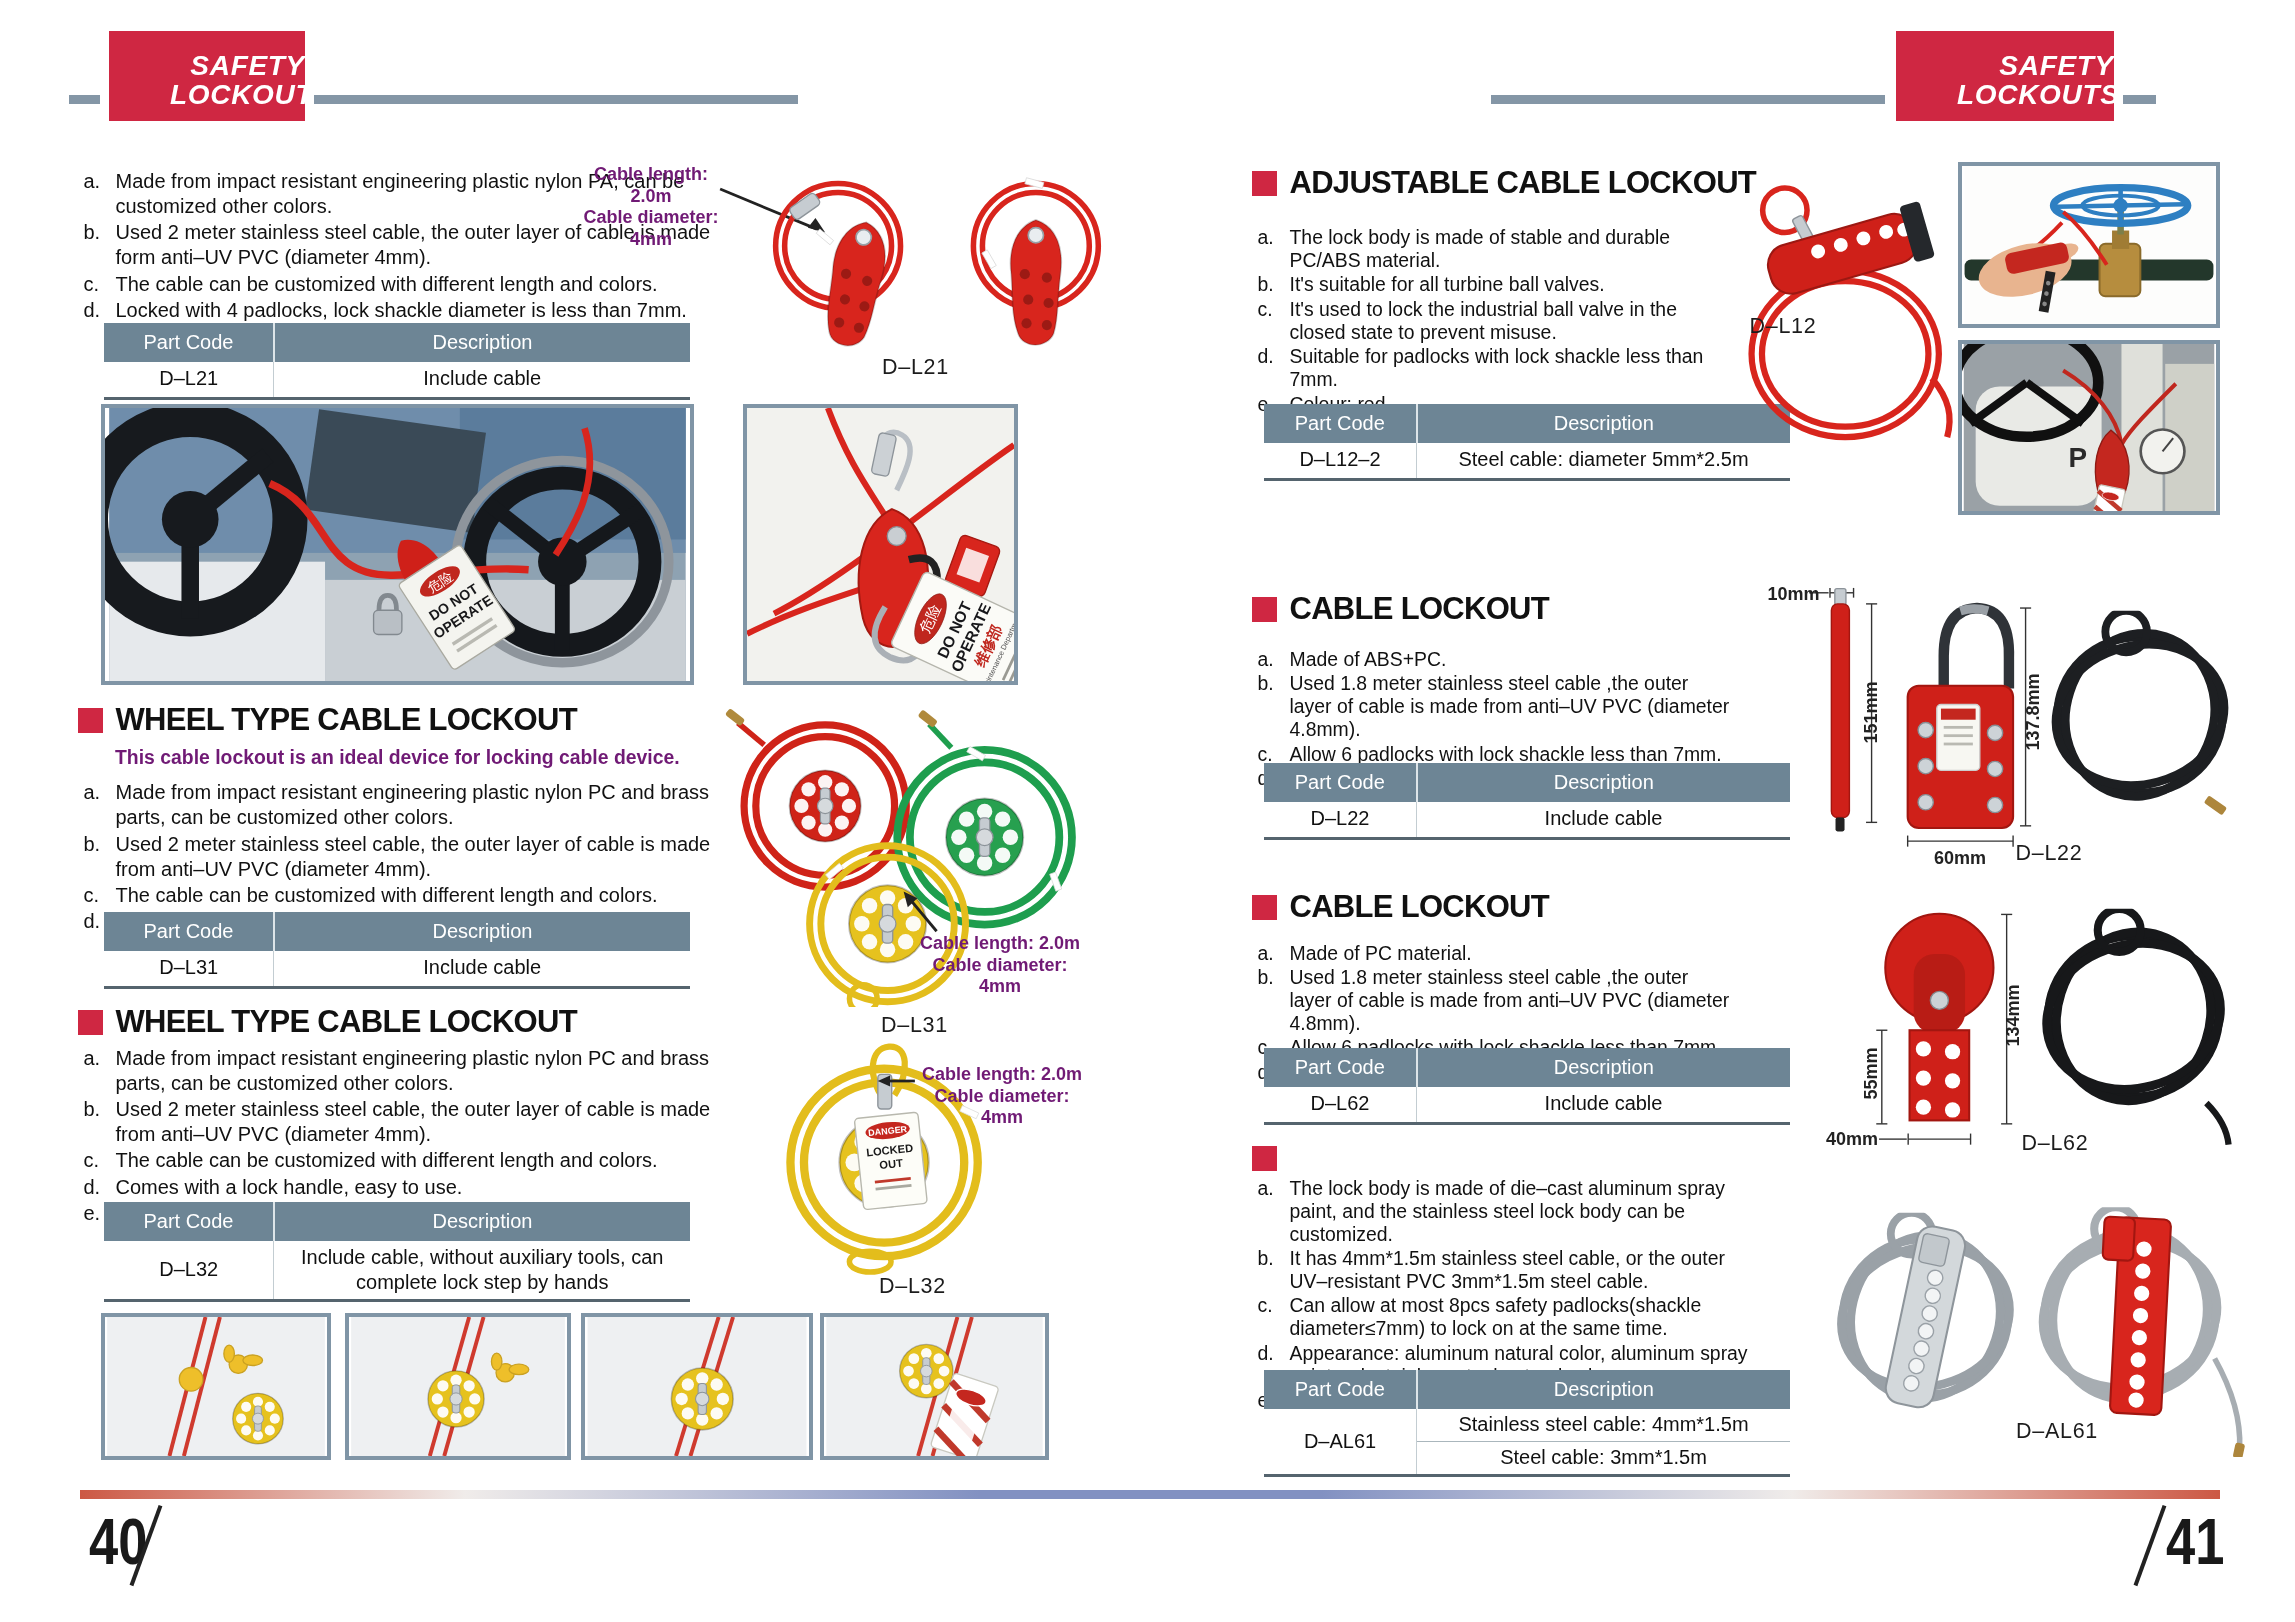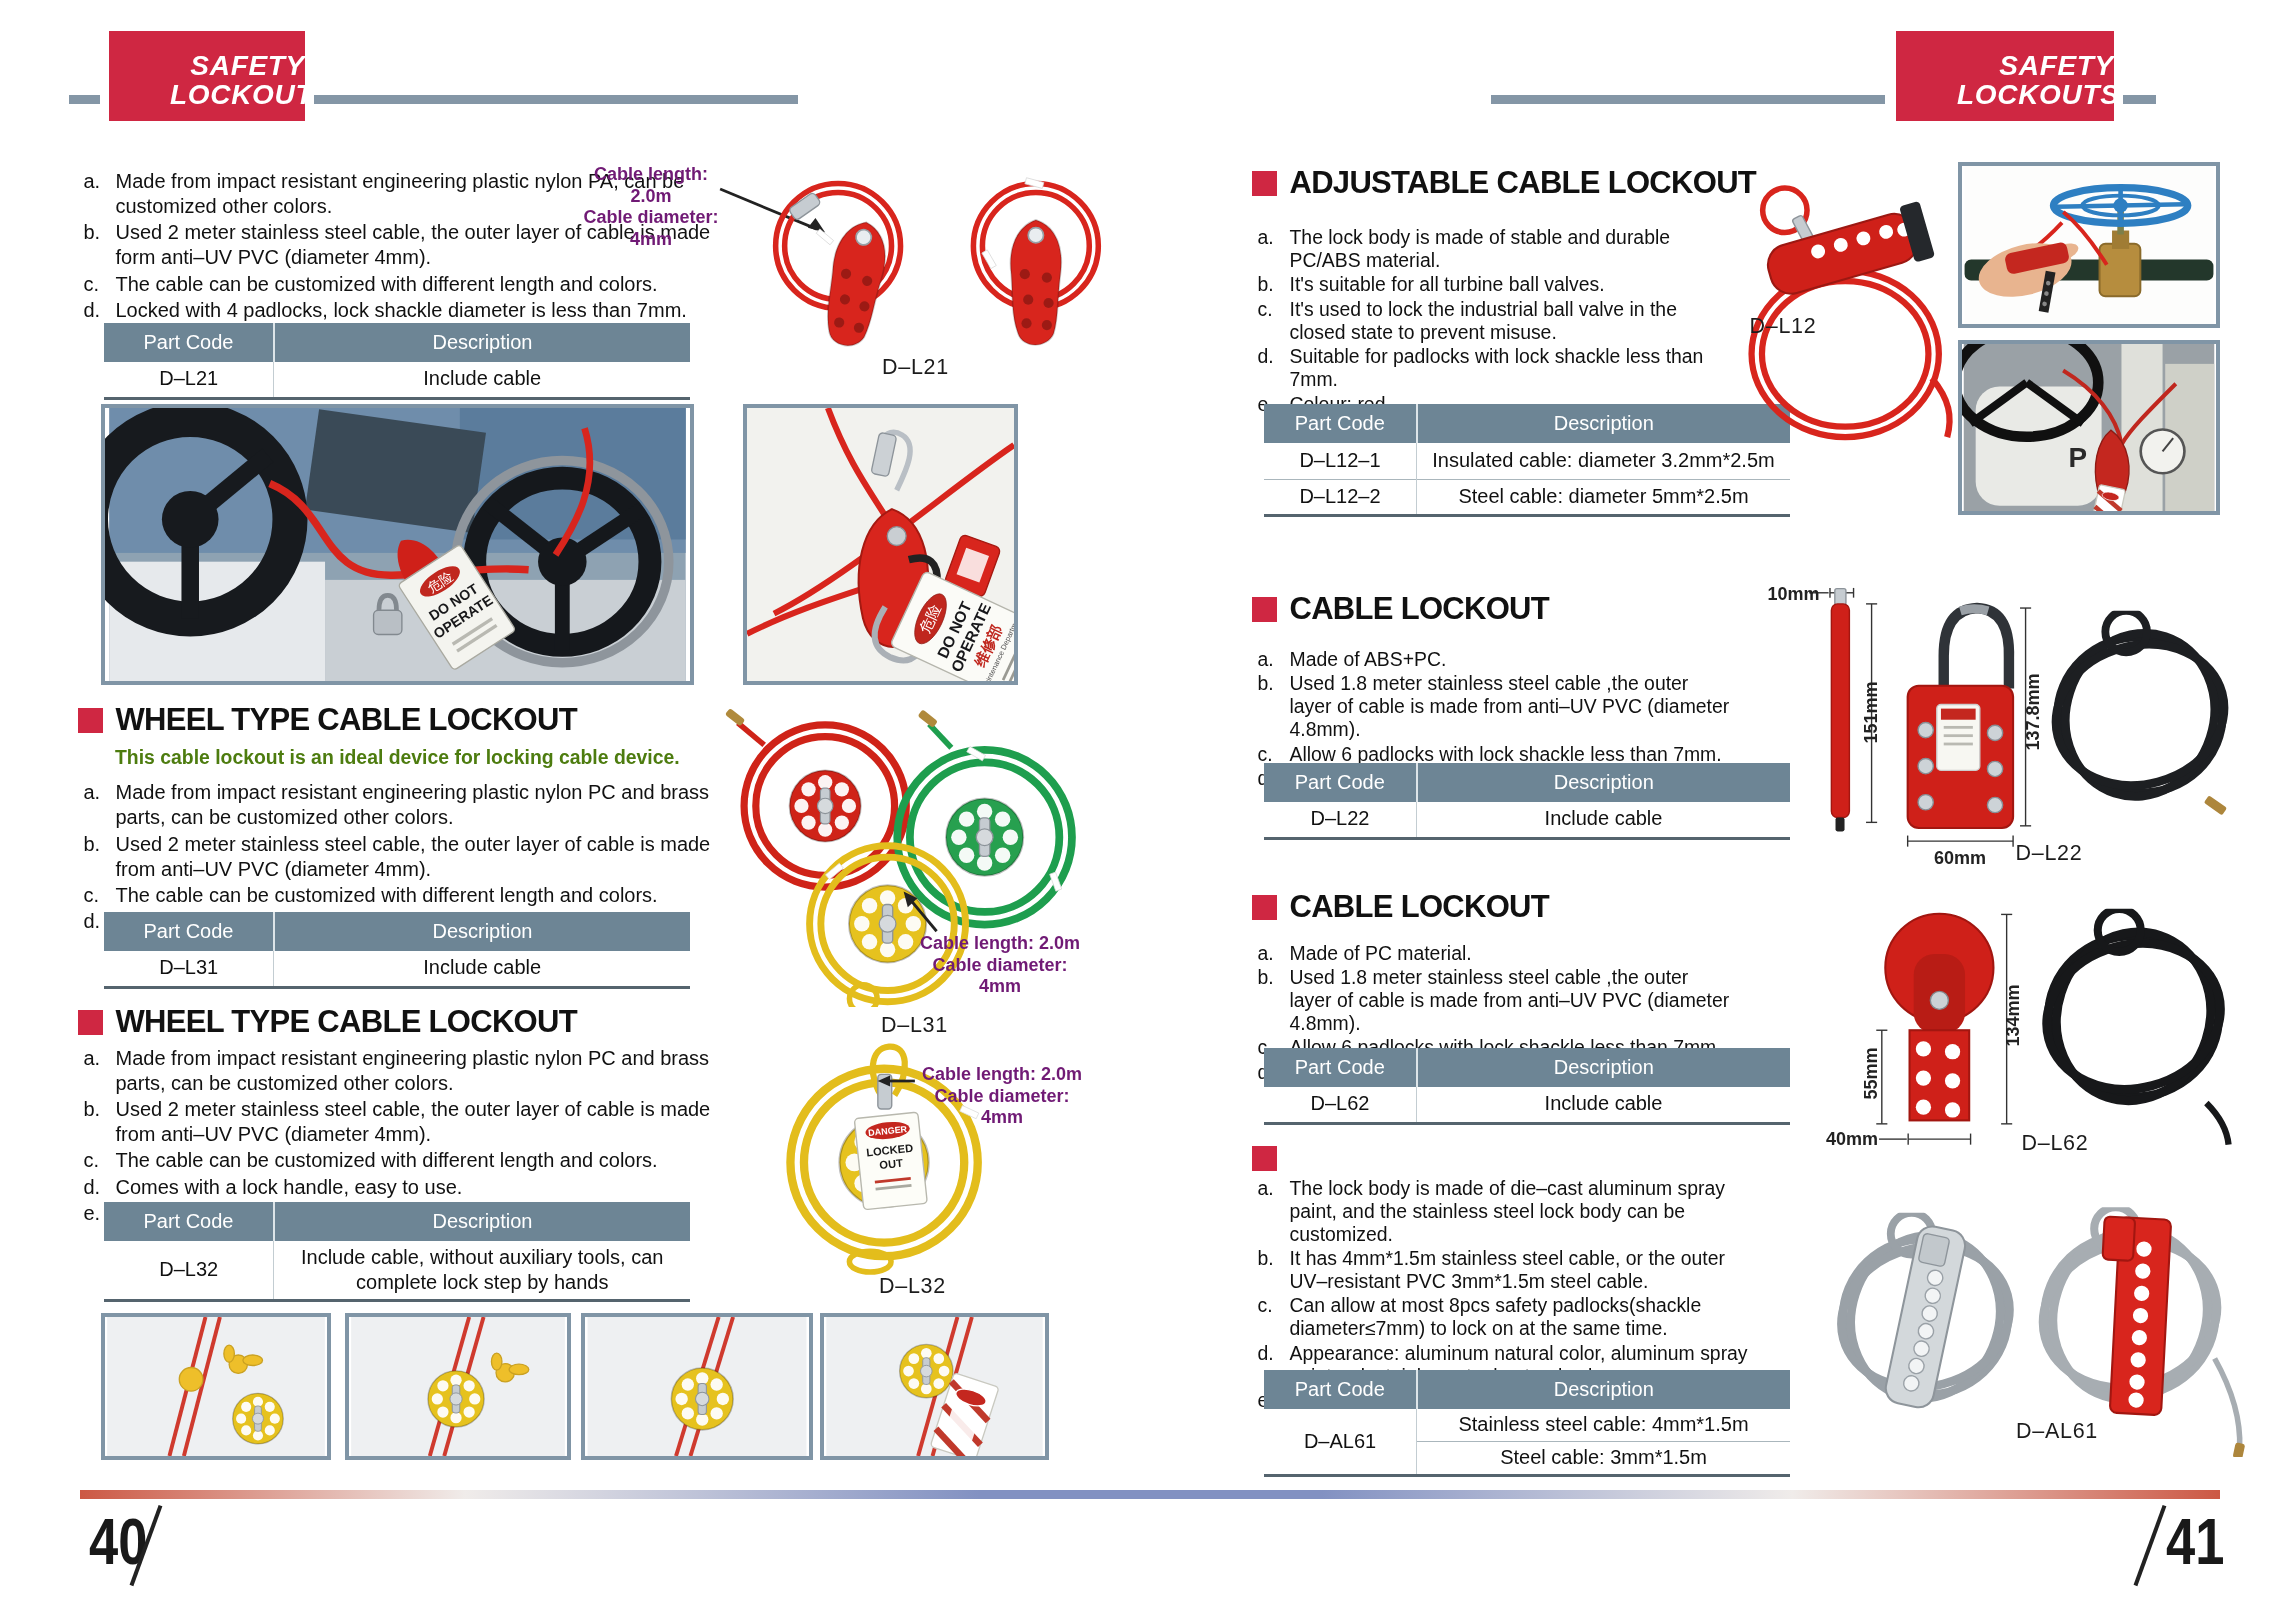--- a/index.html
+++ b/index.html
@@ -16,21 +16,21 @@
   
   .hbar{position:absolute;height:9px;background:#8496a6}
   .hbox{position:absolute;background:var(--red);color:#fff;font-style:italic;font-weight:700;text-align:right;}
   .hbox .l1{display:block;margin:21px 0 0 23.6px;font-size:28px;letter-spacing:0.7px;line-height:28px}
   .hbox .l2{display:block;margin:1.4px 0 0 61px;font-size:28px;letter-spacing:0.7px;line-height:28px}
   
   .sec{position:absolute}
   .title-row{display:flex;align-items:center;gap:12.5px}
   .bullet{width:25px;height:25px;background:var(--red);flex:none}
   .sec-title{font-size:31px;font-weight:700;letter-spacing:-0.7px;white-space:nowrap;color:#111}
-  .note{margin:8.3px 0 0 37px;font-size:19.4px;color:#4d7c0f;font-weight:700}
+  .note{margin:8.3px 0 0 37px;font-size:19.4px;color:#701a75;font-weight:700}
   .spec-list{list-style:none;margin:11px 0 0 5.5px}
   .li{display:flex;font-size:20px;line-height:25px;margin:1.4px 0;color:#111}
   .rt .li{font-size:19.4px;line-height:23px}
   .li .k{width:32px;flex:none}
   .li .t{flex:1}
   
   .tablewrap{position:absolute}
   .spec-table{width:100%;border-collapse:collapse;border-bottom:3.5px solid #55646e}
   .spec-table th{background:var(--slate);color:#fff;font-weight:400;font-size:20px;height:39px;text-align:center}
   .spec-table th.desc{border-left:2.1px solid #dde5e9}
@@ -490,24 +490,20 @@
           <col class="c2">
         </colgroup>
       <thead>
           <tr>
         <th>Part Code</th>
         <th class="desc">Description</th>
       </tr>
         </thead>
       <tbody>
         <tr>
-          <td>D–L12–1</td>
-          <td class="desc">Insulated cable: diameter 3.2mm*2.5m</td>
-        </tr>
-        <tr>
           <td>D–L12–2</td>
           <td class="desc">Steel cable: diameter 5mm*2.5m</td>
         </tr>
       </tbody>
     </table>
   </div>
 
   <div class="diagram" style="left:1703px;top:170px;width:274px;height:288px">
     <svg viewBox="0 0 395 415">
       <ellipse cx="205" cy="265" rx="135" ry="120" fill="none" stroke="#d8251d" stroke-width="9"></ellipse>

